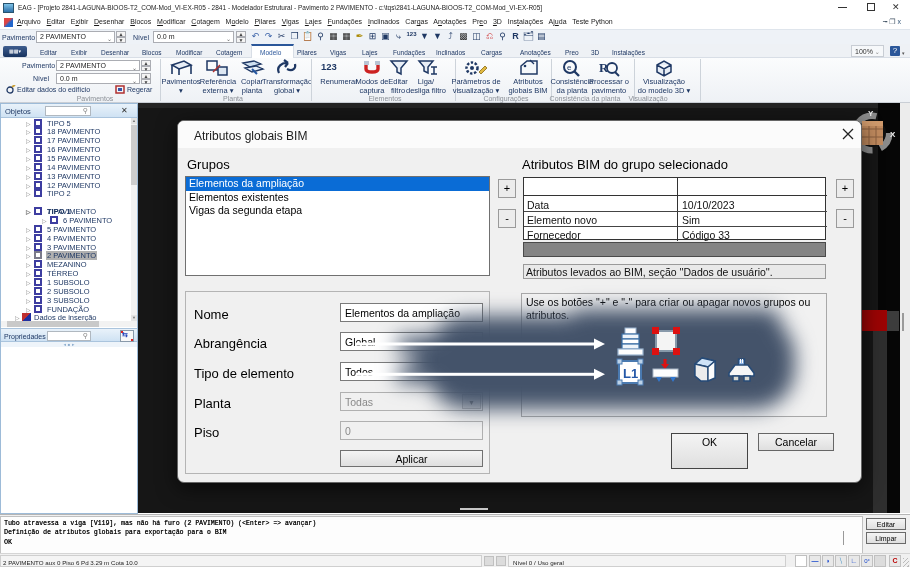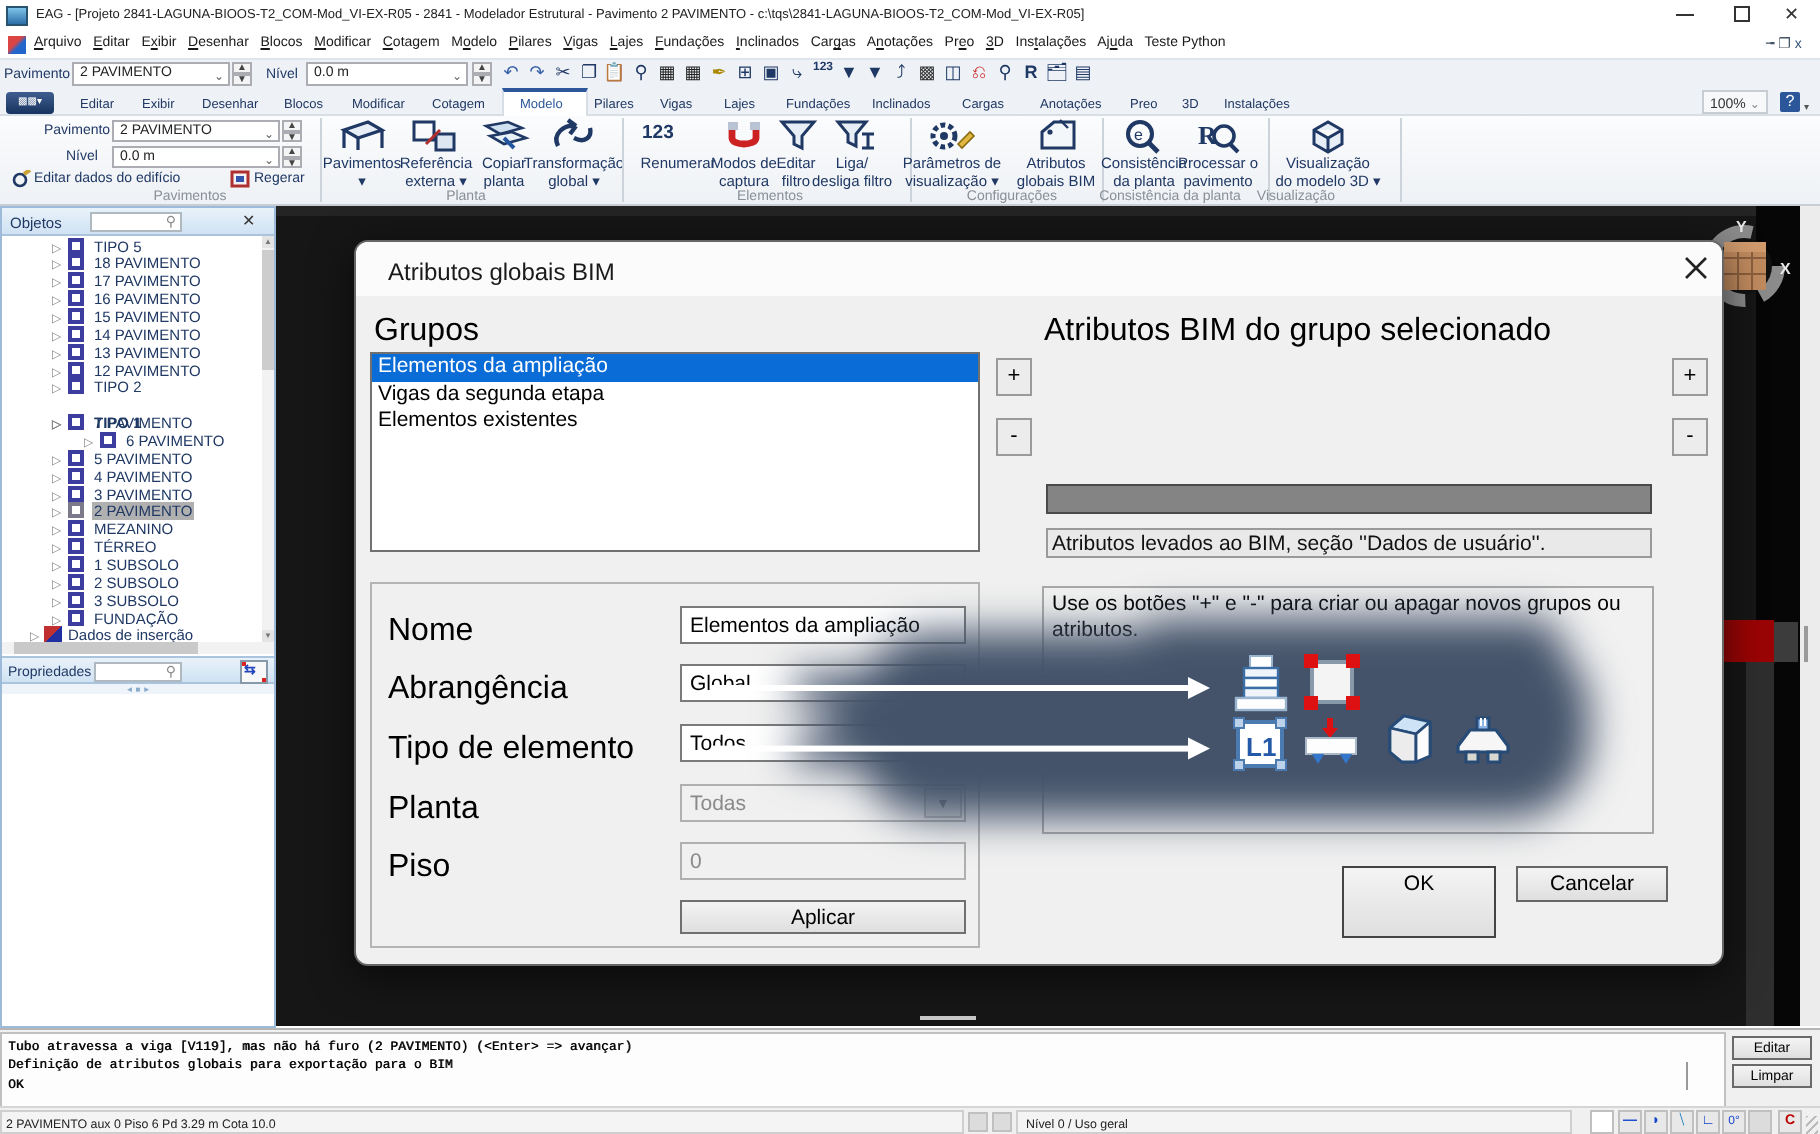--- a/index.html
+++ b/index.html
@@ -10,21 +10,21 @@
 .combo .ca{position:absolute;right:2px;top:2px;color:#666;font-size:6px;}
 .spin{position:absolute;width:10px;border:1px solid #abadb3;background:#f4f4f4;font-size:5px;color:#444;text-align:center;line-height:5px;}
 .ticon{display:inline-block;width:13px;text-align:center;font-size:9px;vertical-align:top;}
 .rlab{position:absolute;font-size:7.5px;color:#1f3864;text-align:center;line-height:8.5px;}
 .rgl{position:absolute;font-size:7px;color:#8a8f96;text-align:center;top:37px;}
 .rsep{position:absolute;top:1px;height:42px;width:1px;background:#cdd3da;}
 .tree-row{position:absolute;left:0;width:128px;height:10.1px;font-size:7.5px;color:#1f3864;white-space:nowrap;}
 .tic{position:absolute;width:8px;height:8px;border:2px solid #3d3da0;background:#fff;}
 .exp{position:absolute;font-size:6px;color:#888;}
 .fld{position:absolute;background:#fff;border:1px solid #7a7a7a;font-size:10.5px;color:#000;padding:3px 0 0 4px;width:143px;height:19px;}
-.dlab{position:absolute;font-size:16px;color:#000;text-align:right;}
+.dlab{position:absolute;font-size:13px;color:#000;text-align:right;}
 .pm{position:absolute;width:18px;height:19px;background:#ececec;border:1px solid #9a9a9a;font-size:11px;text-align:center;line-height:16px;color:#000;}
 .btn{position:absolute;background:linear-gradient(#f4f4f4,#dfdfdf);border:1px solid #6a6a6a;font-size:10.5px;text-align:center;color:#000;}
 </style></head>
 <body>
 
 <div class="a" style="left:0;top:0;width:910px;height:16px;background:#ffffff;">
   <div class="a" style="left:3px;top:3px;width:11px;height:10px;background:linear-gradient(#7ec3e8,#2c6fa8);border:1px solid #28536e;"></div>
   <div class="a" style="left:18px;top:4px;font-size:6.5px;color:#222;white-space:nowrap;">EAG - [Projeto 2841-LAGUNA-BIOOS-T2_COM-Mod_VI-EX-R05 - 2841 - Modelador Estrutural - Pavimento 2 PAVIMENTO - c:\tqs\2841-LAGUNA-BIOOS-T2_COM-Mod_VI-EX-R05]</div>
   <div class="a" style="left:838px;top:7px;width:9px;height:1px;background:#333;"></div>
   <div class="a" style="left:867px;top:3px;width:8px;height:8px;border:1px solid #333;"></div>
@@ -380,27 +380,39 @@
 <div class="a" id="dialog" style="left:177px;top:120px;width:685px;height:363px;background:#f0f0f0;border-radius:7px;box-shadow:0 5px 20px rgba(0,0,0,0.6);border:1px solid #666;overflow:hidden;">
   <div class="a" style="left:0;top:0;width:685px;height:27px;background:#fbfbfb;"></div>
   <div class="a" style="left:5px;top:8px;font-size:12px;color:#1a1a1a;margin-left:11px;">Atributos globais BIM</div>
   <div class="a" style="left:662px;top:5px;"><svg width="16" height="16">
         <path d="M3 3 L13 13 M13 3 L3 13" stroke="#222" stroke-width="1.3"></path>
       </svg></div>
 
   <div class="dlab" style="left:9px;top:36px;">Grupos</div>
   <div class="a" style="left:7px;top:55px;width:305px;height:100px;background:#fff;border:1px solid #707070;font-size:10.5px;">
     <div style="height:13.5px;background:#0a6cd6;color:#fff;padding-left:3px;line-height:13.5px;">Elementos da ampliação</div>
+    <div style="height:13.5px;color:#000;padding-left:3px;line-height:13.5px;">Elementos existentes</div>
     <div style="height:13.5px;color:#000;padding-left:3px;line-height:13.5px;">Vigas da segunda etapa</div>
-    <div style="height:13.5px;color:#000;padding-left:3px;line-height:13.5px;">Elementos existentes</div>
   </div>
   <div class="pm" style="left:320px;top:58px;">+</div>
   <div class="pm" style="left:320px;top:88px;">-</div>
 
   <div class="dlab" style="left:344px;top:36px;">Atributos BIM do grupo selecionado</div>
+  <div class="a" style="left:345px;top:56px;width:303px;height:63px;background:#fff;border:1px solid #333;">
+    <div class="a" style="left:0;top:0;width:303px;height:18px;border-bottom:1px solid #333;"></div>
+    <div class="a" style="left:153px;top:0;width:1px;height:63px;background:#333;"></div>
+    <div class="a" style="left:3px;top:21px;font-size:10.5px;">Data</div>
+      <div class="a" style="left:158px;top:21px;font-size:10.5px;">10/10/2023</div>
+    <div class="a" style="left:0;top:33px;width:303px;height:1px;background:#444;"></div>
+    <div class="a" style="left:3px;top:36px;font-size:10.5px;">Elemento novo</div>
+      <div class="a" style="left:158px;top:36px;font-size:10.5px;">Sim</div>
+    <div class="a" style="left:0;top:48px;width:303px;height:1px;background:#444;"></div>
+    <div class="a" style="left:3px;top:51px;font-size:10.5px;">Fornecedor</div>
+      <div class="a" style="left:158px;top:51px;font-size:10.5px;">Código 33</div>
+  </div>
   <div class="pm" style="left:658px;top:58px;">+</div>
   <div class="pm" style="left:658px;top:88px;">-</div>
   <div class="a" style="left:345px;top:121px;width:303px;height:15px;background:#848484;border:1px solid #4a4a4a;"></div>
   <div class="a" style="left:345px;top:143px;width:303px;height:15px;background:#e9e9e9;border:1px solid #9a9a9a;font-size:10.5px;padding:1px 0 0 2px;">Atributos levados ao BIM, seção ''Dados de usuário''.</div>
 
   <div class="a" style="left:7px;top:170px;width:305px;height:183px;border:1px solid #b4b4b4;"></div>
   <div class="dlab" style="left:16px;top:186px;">Nome</div>
   <div class="fld" style="left:162px;top:182px;">Elementos da ampliação</div>
   <div class="dlab" style="left:16px;top:215px;">Abrangência</div>
   <div class="fld" style="left:162px;top:211px;">Global</div>

